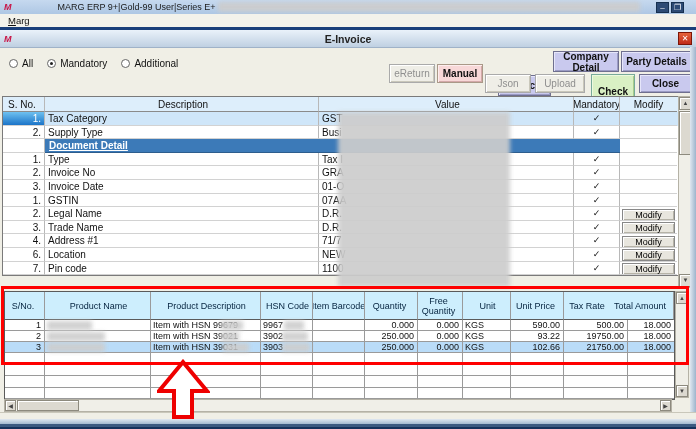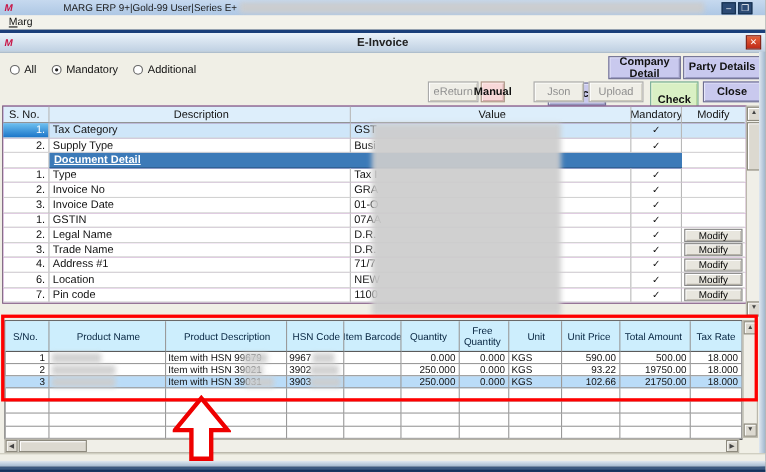--- a/index.html
+++ b/index.html
@@ -117,22 +117,22 @@
     <span class="rdot on" style="margin-left:10px;"></span>
     <span class="rlabel">Mandatory</span>
     <span class="rdot" style="margin-left:10px;"></span>
     <span class="rlabel">Additional</span>
   </div>
 
   <div class="btn lav" style="left:498px;top:51px;width:53px;height:21px;margin-top:24px;">Search</div>
   <div class="btn lav" style="left:553px;top:51px;width:66px;height:21px;">Company Detail</div>
   <div class="btn lav" style="left:621px;top:51px;width:71px;height:21px;">Party Details</div>
 
-  <div class="btn dis" style="left:389px;top:74px;width:46px;height:19px;">eReturn</div>
-  <div class="btn pink" style="left:437px;top:74px;width:22px;height:19px;">Manual</div>
+  <div class="btn dis" style="left:389px;top:64px;width:46px;height:19px;">eReturn</div>
+  <div class="btn pink" style="left:437px;top:64px;width:46px;height:19px;">Manual</div>
   <div class="btn dis" style="left:485px;top:74px;width:46px;height:19px;">Json</div>
   <div class="btn dis" style="left:535px;top:74px;width:50px;height:19px;">Upload</div>
   <div class="btn grn" style="left:591px;top:74px;width:44px;height:35px;">Check</div>
   <div class="btn lav" style="left:639px;top:74px;width:53px;height:19px;">Close</div>
 
   <div class="abs" id="ftable">
     <div class="ft-hdr">
       <div class="fc fc1">S. No.</div>
       <div class="fc fc2">Description</div>
       <div class="fc fc3">Value</div>
@@ -236,22 +236,22 @@
     <div class="it-hdr">
       <div class="pc pc1">S/No.</div>
       <div class="pc pc2">Product Name</div>
       <div class="pc pc3">Product Description</div>
       <div class="pc pc4">HSN Code</div>
       <div class="pc pc5">Item Barcode</div>
       <div class="pc pc6">Quantity</div>
       <div class="pc pc7" style="white-space:normal;">Free Quantity</div>
       <div class="pc pc8">Unit</div>
       <div class="pc pc9">Unit Price</div>
+      <div class="pc pc11" style="text-align:center;padding-right:0;">Tax Rate</div>
       <div class="pc pc10">Total Amount</div>
-      <div class="pc pc11" style="text-align:center;padding-right:0;">Tax Rate</div>
     </div>
 
     <div class="it-row">
       <div class="pc pc1">1</div>
       <div class="pc pc2"></div>
       <div class="pc pc3">Item with HSN 99679</div>
       <div class="pc pc4">9967</div>
       <div class="pc pc5"></div>
       <div class="pc pc6">0.000</div>
       <div class="pc pc7">0.000</div>

